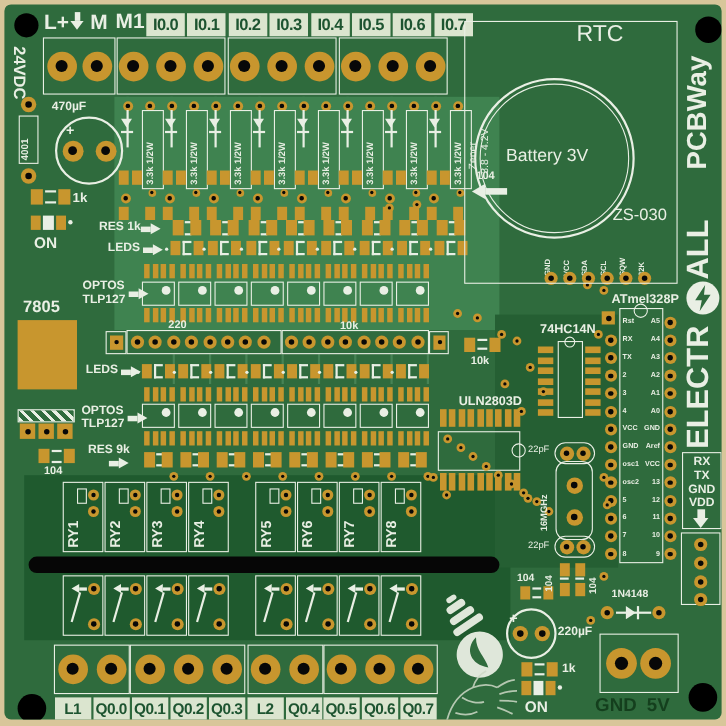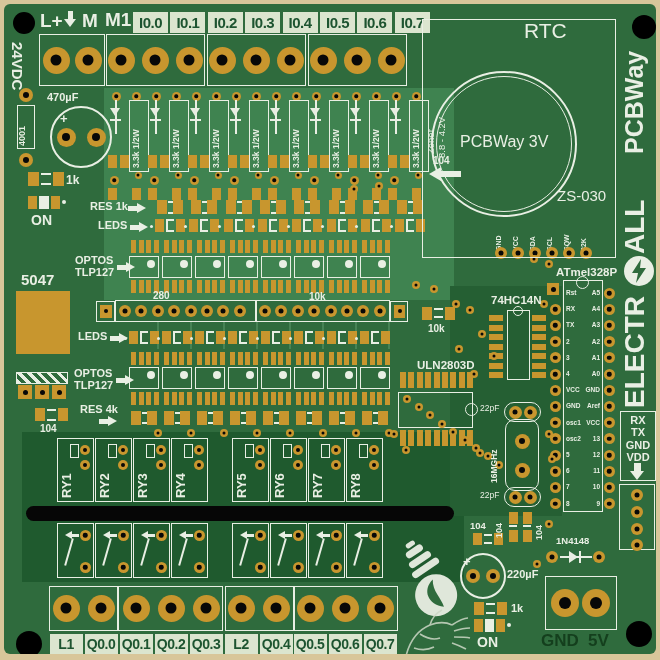--- a/index.html
+++ b/index.html
@@ -1256,44 +1256,44 @@
     <span class="lbl" style="left:78px;top:7px;font-size:19px">M</span>
     <span class="lbl" style="left:101px;top:6px;font-size:19px">M1</span>
     <span class="lbl vcw" style="left:6px;top:38px;height:84px;font-size:15px">24VDC</span>
 
     <span class="lbl" style="left:43px;top:88px;font-size:11px">470µF</span>
     <span class="lbl v" style="left:14px;top:104px;height:38px;font-size:9px">4001</span>
     <div class="circ" style="left:46px;top:102px;width:62px;height:62px"></div>
     <span class="lbl" style="left:56px;top:108px;font-size:13px">+</span>
     <span class="lbl" style="left:62px;top:170px;font-size:12px">1k</span>
     <span class="lbl" style="left:27px;top:209px;font-size:14px">ON</span>
-    <span class="lbl" style="left:17px;top:268px;font-size:15px">5047</span>
+    <span class="lbl" style="left:17px;top:268px;font-size:15px">7805</span>
     <span class="lbl" style="left:36px;top:420px;font-size:10px">104</span>
 
     <span class="lbl" style="left:86px;top:197px;font-size:11px">RES 1k</span>
     <span class="lbl" style="left:94px;top:216px;font-size:11px">LEDS</span>
     <span class="lbl" style="left:71px;top:251px;font-size:11px">OPTOS</span>
     <span class="lbl" style="left:71px;top:263px;font-size:11px">TLP127</span>
-    <span class="lbl" style="left:149px;top:287px;font-size:10px">280</span>
+    <span class="lbl" style="left:149px;top:287px;font-size:10px">220</span>
     <span class="lbl" style="left:305px;top:288px;font-size:10px">10k</span>
     <span class="lbl" style="left:74px;top:327px;font-size:11px">LEDS</span>
     <span class="lbl" style="left:70px;top:364px;font-size:11px">OPTOS</span>
     <span class="lbl" style="left:70px;top:376px;font-size:11px">TLP127</span>
-    <span class="lbl" style="left:76px;top:400px;font-size:11px">RES 4k</span>
+    <span class="lbl" style="left:76px;top:400px;font-size:11px">RES 9k</span>
     <span class="lbl" style="left:424px;top:320px;font-size:10px">10k</span>
 
     <span class="lbl v" style="left:422px;top:88px;height:62px;font-size:9.5px;font-weight:400">Zener</span>
     <span class="lbl v" style="left:433px;top:84px;height:70px;font-size:9.5px;font-weight:400">3.8 - 4.2V</span>
     <span class="lbl" style="left:429px;top:152px;font-size:10px">104</span>
 
     <div class="box" style="left:418px;top:15px;width:194px;height:239px"></div>
     <span class="lbl" style="left:520px;top:16px;font-size:21px;font-weight:400">RTC</span>
     <div class="circ" style="left:427px;top:67px;width:146px;height:146px"></div>
     <div class="circ" style="left:432px;top:72px;width:136px;height:136px;border-width:1.3px"></div>
-    <span class="lbl" style="left:456px;top:130px;font-size:16px;font-weight:400">PCBWay 3V</span>
+    <span class="lbl" style="left:456px;top:130px;font-size:16px;font-weight:400">Battery 3V</span>
     <span class="lbl" style="left:553px;top:184px;font-size:15px;font-weight:400">ZS-030</span>
 
     <span class="lbl v" style="left:618px;top:38px;height:112px;font-size:25px">PCBWay</span>
     <span class="lbl v" style="left:617px;top:184px;height:66px;font-size:28px;font-weight:800">ALL</span>
     <div class="abs" style="left:620px;top:252px;width:30px;height:30px;border-radius:50%;background:#e9efe4"><svg width="30" height="30" viewBox="0 0 30 30">
           <path d="M17 3 L8 17 h6 L12 27 L22 12 h-6 Z" fill="#2f6b3d"></path>
         </svg></div>
     <span class="lbl v" style="left:617px;top:286px;height:118px;font-size:28px;font-weight:800">ELECTR</span>
 
     <span class="lbl" style="left:487px;top:291px;font-size:11.5px">74HC14N</span>

